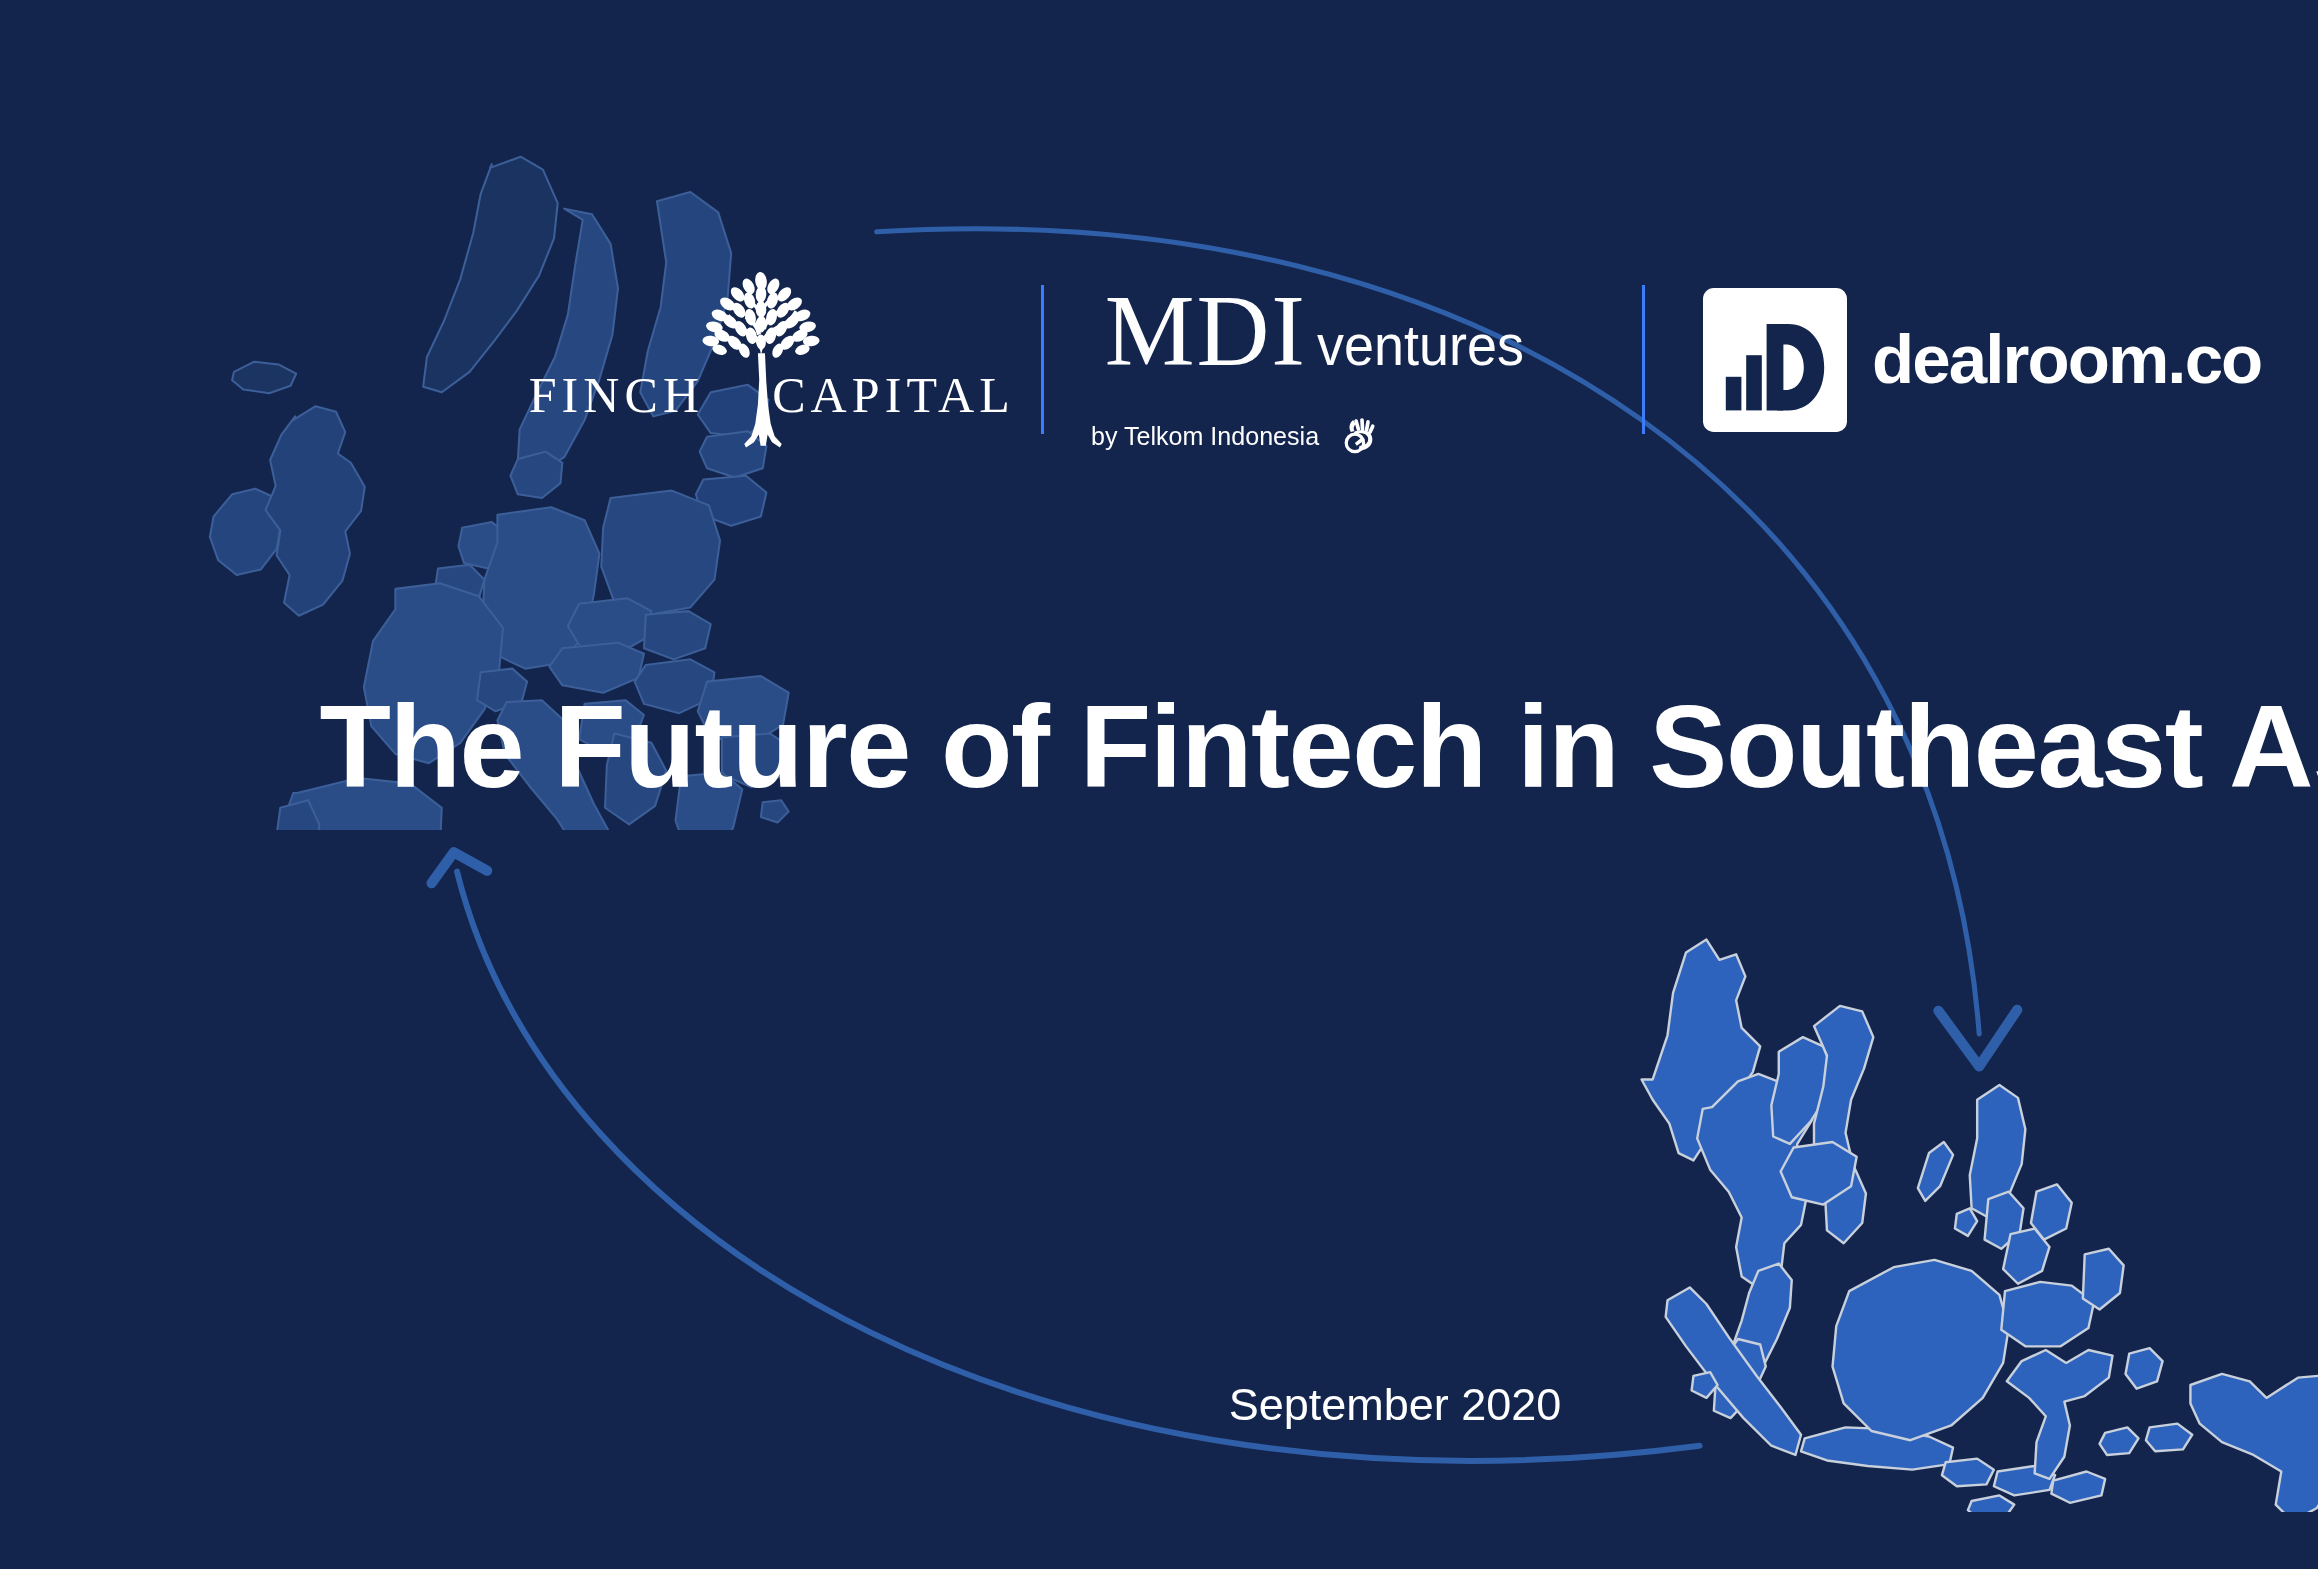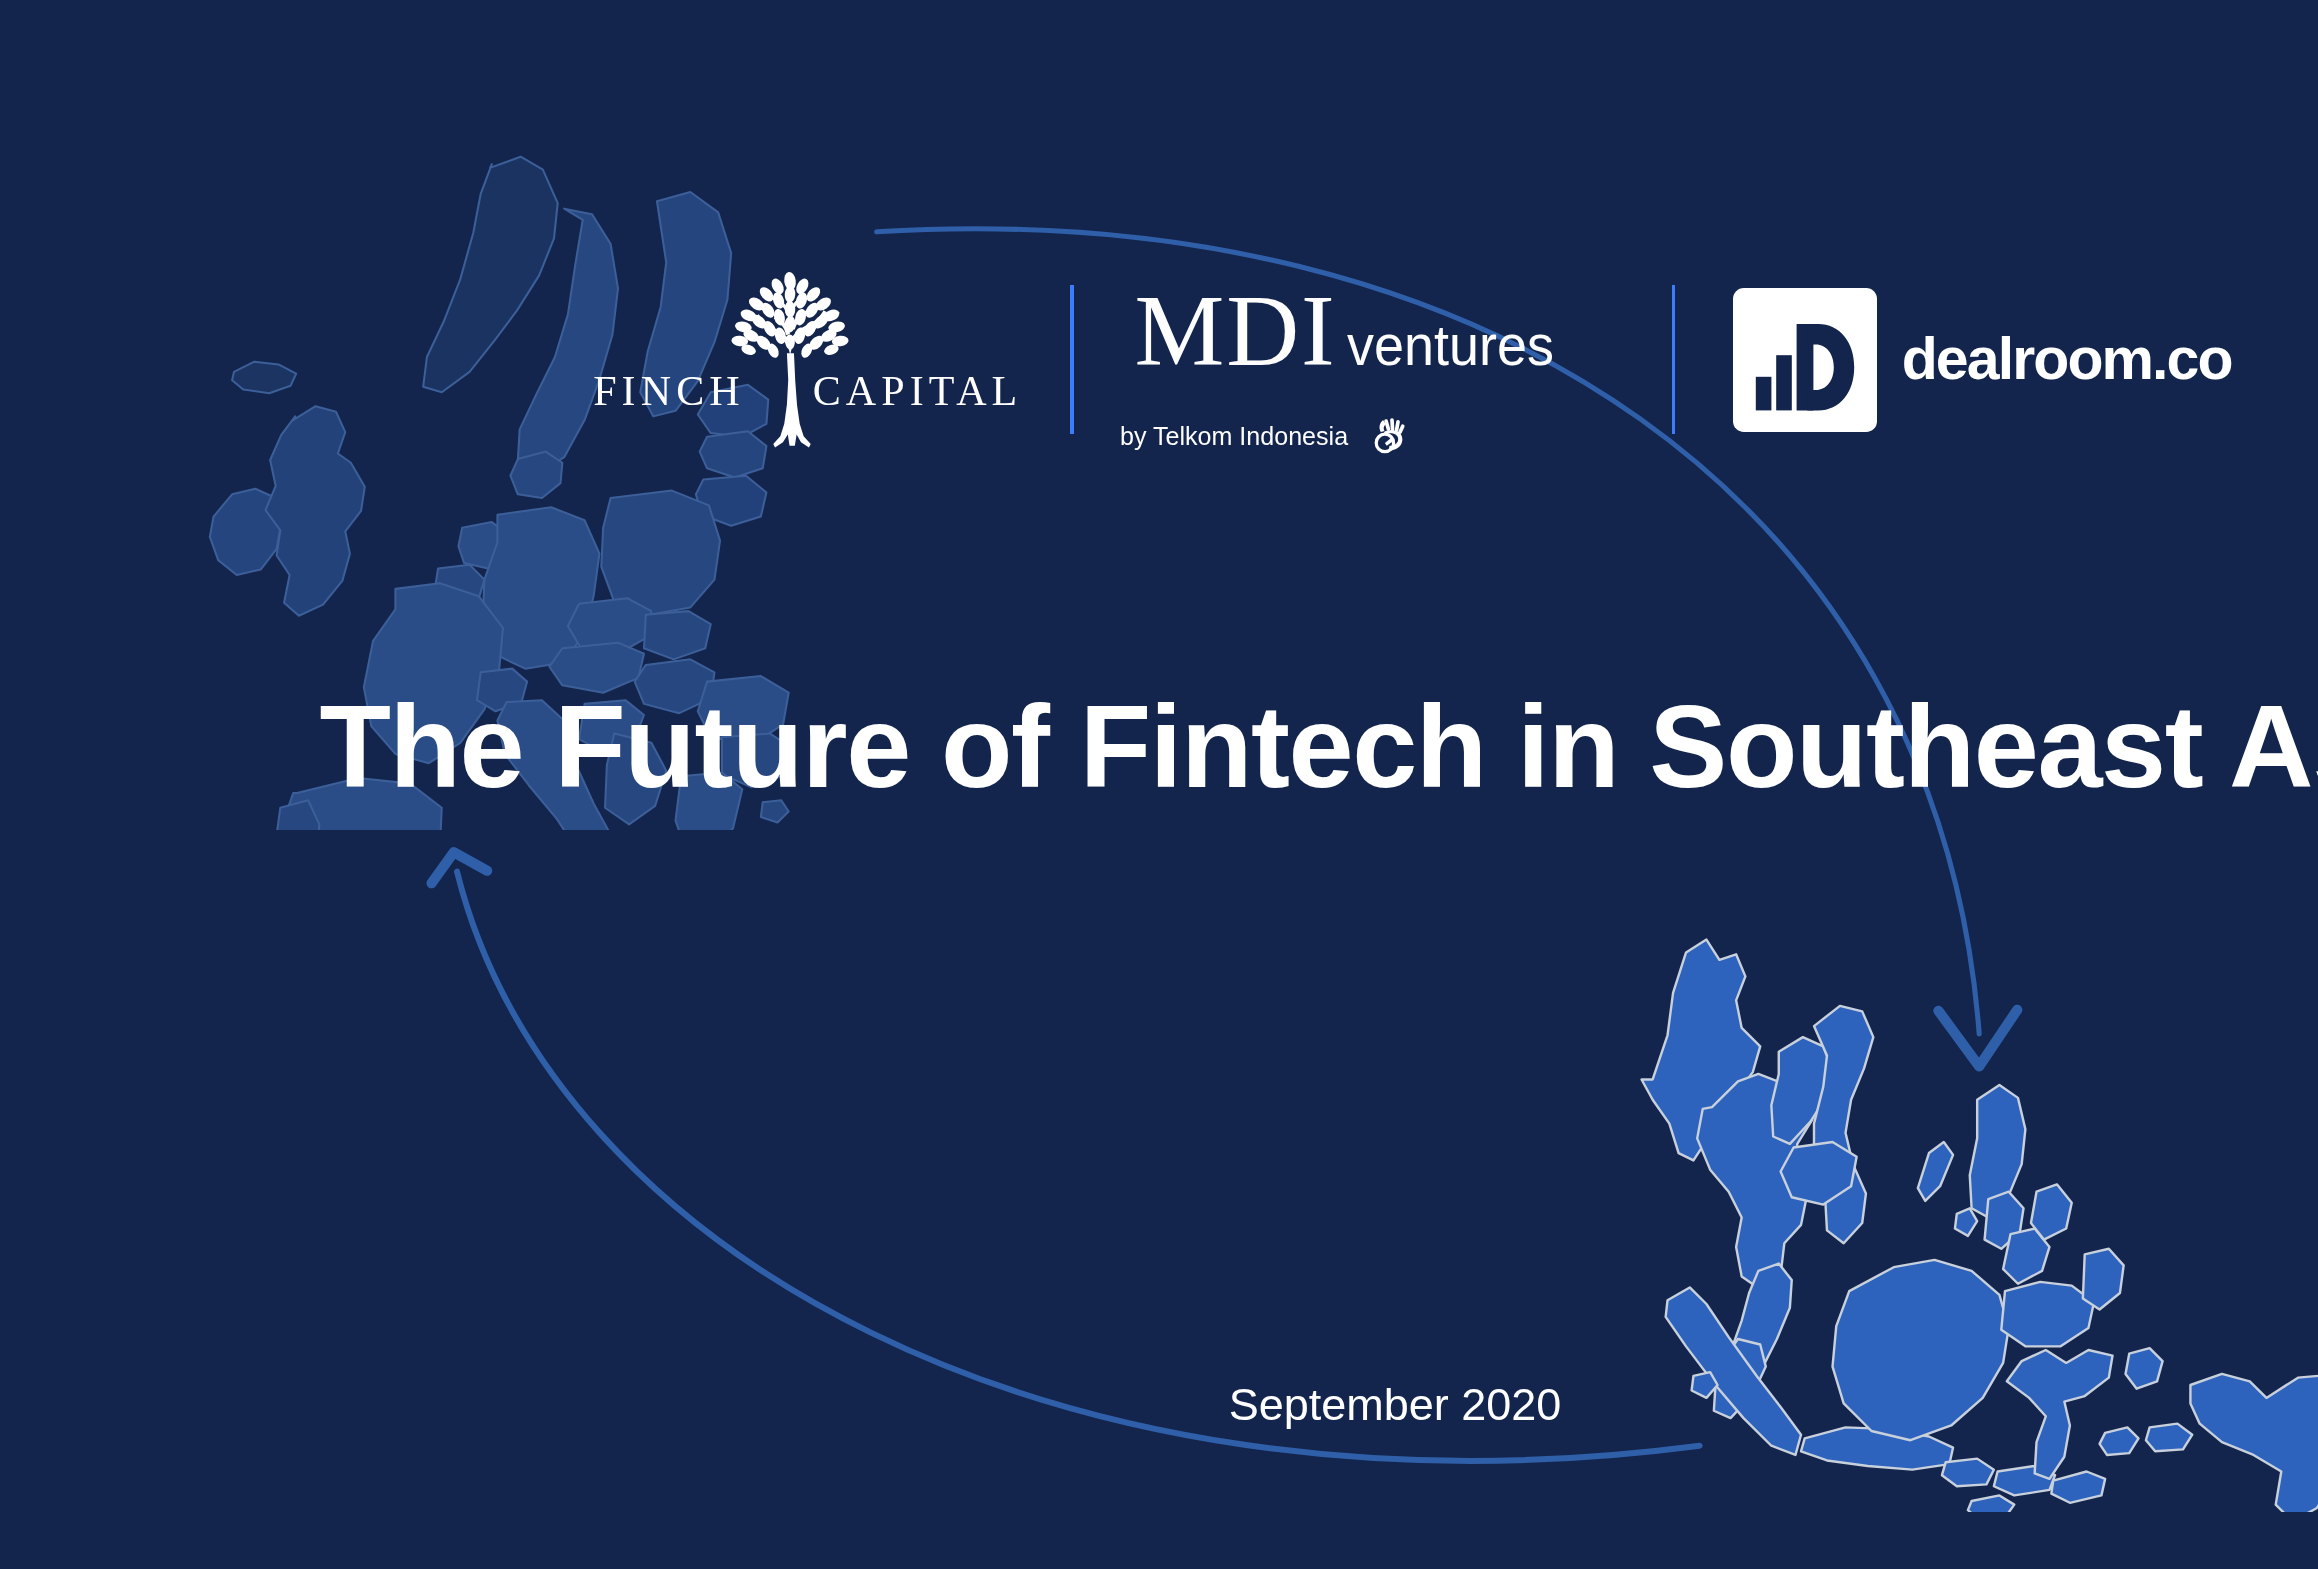--- a/index.html
+++ b/index.html
@@ -70,24 +70,24 @@
     left: 165px;
     top: 0px;
     width: 134px;
     height: 185px;
   }
   #finch-wordmark {
     position: absolute;
     left: 0;
     top: 103px;
     width: 464px;
-    text-align: right;
+    text-align: left;
     color: #ffffff;
     font-family: "Liberation Serif", serif;
-    font-size: 42px;
+    font-size: 50px;
     letter-spacing: 5.1px;
     line-height: 1;
     white-space: nowrap;
   }
   #finch-wordmark .gap { display: inline-block; width: 68px; }
 
   
   #mdi-logo {
     position: relative;
     width: 501px;
@@ -150,21 +150,21 @@
   }
   #dealroom-mark {
     width: 144px;
     height: 144px;
     flex: 0 0 auto;
   }
   #dealroom-wordmark {
     color: #ffffff;
     font-family: "Liberation Sans", sans-serif;
     font-weight: bold;
-    font-size: 59px;
+    font-size: 69px;
     line-height: 1;
     letter-spacing: -1.9px;
     margin-left: 25px;
     white-space: nowrap;
   }
 
   
   #page-title {
     position: absolute;
     left: 0;

